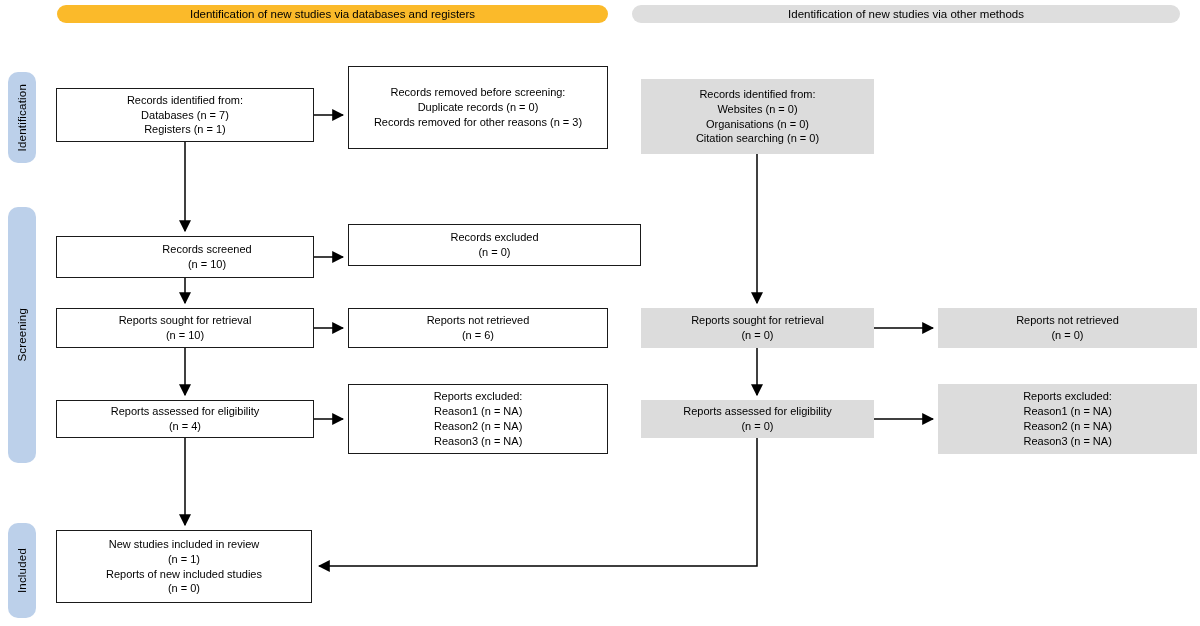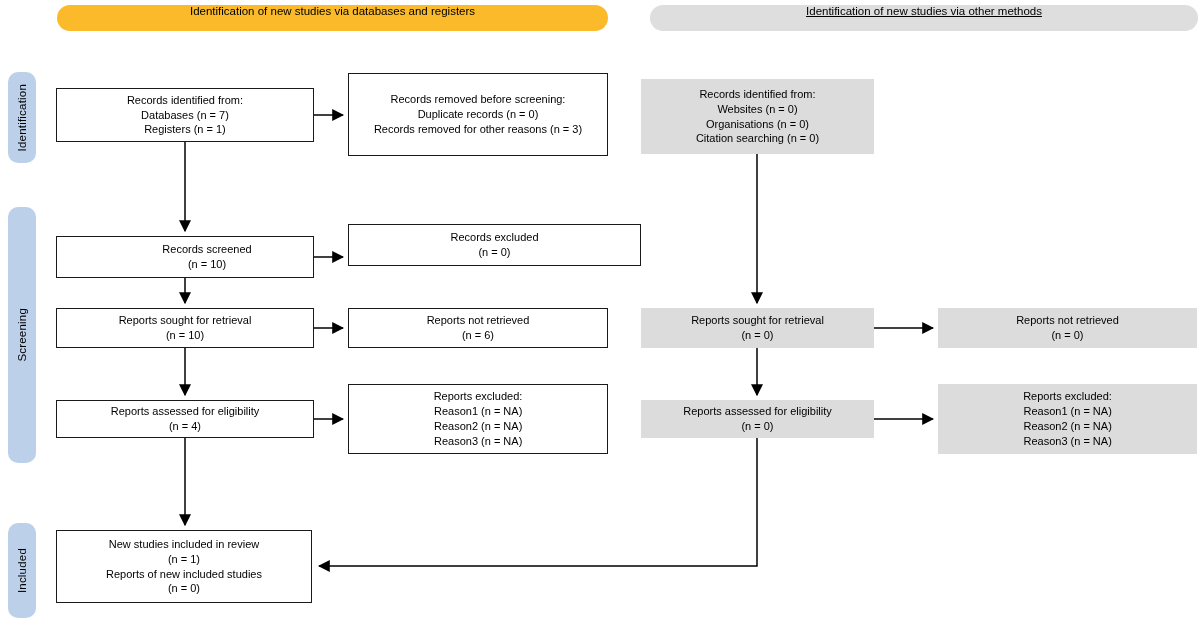--- a/index.html
+++ b/index.html
@@ -7,23 +7,24 @@
     position: relative;
     width: 1200px;
     height: 626px;
     background: #ffffff;
     font-family: "Liberation Sans", "DejaVu Sans", sans-serif;
     color: #000000;
     overflow: hidden;
   }
   .pill {
     position: absolute;
-    height: 26px;
+    height: 18px;
     border-radius: 13px;
     display: flex;
+    align-items: center;
     justify-content: center;
     font-size: 11.5px;
   }
   .pill.amber { background: #fbba2a; }
   .pill.gray  { background: #dedede; }
   .stage-tab {
     position: absolute;
     left: 8px;
     width: 28px;
     background: #bcd0ea;
@@ -71,21 +72,21 @@
   }
 </style>
 </head>
 <body>
 
 <div class="canvas">
 
   <div class="pill amber" style="left:57px; top:5px; width:551px;">
     <span>Identification of new studies via databases and registers</span>
   </div>
-  <div class="pill gray" style="left:650px; top:5px; width:548px;text-decoration:underline;">
+  <div class="pill gray" style="left:632px; top:5px; width:548px;">
     <span>Identification of new studies via other methods</span>
   </div>
 
   <div class="stage-tab" style="top:72px; height:91px;">
     <span class="vtext">Identification</span>
   </div>
   <div class="stage-tab" style="top:207px; height:256px;">
     <span class="vtext">Screening</span>
   </div>
   <div class="stage-tab" style="top:523px; height:95px;">
@@ -114,21 +115,21 @@
   </svg>
 
   <div class="box white" style="left:56px; top:88px; width:258px; height:54px;">
     <div class="lines">
         <div>Records identified from:</div>
         <div>Databases (n = 7)</div>
         <div>Registers (n = 1)</div>
       </div>
   </div>
 
-  <div class="box white" style="left:348px; top:73px; width:260px; height:83px;">
+  <div class="box white" style="left:348px; top:66px; width:260px; height:83px;">
     <div class="lines">
         <div>Records removed before screening:</div>
         <div>Duplicate records (n = 0)</div>
         <div>Records removed for other reasons (n = 3)</div>
       </div>
   </div>
 
   <div class="box white" style="left:56px; top:236px; width:258px; height:42px;padding-left:44px;">
     <div class="lines">
         <div>Records screened</div>

